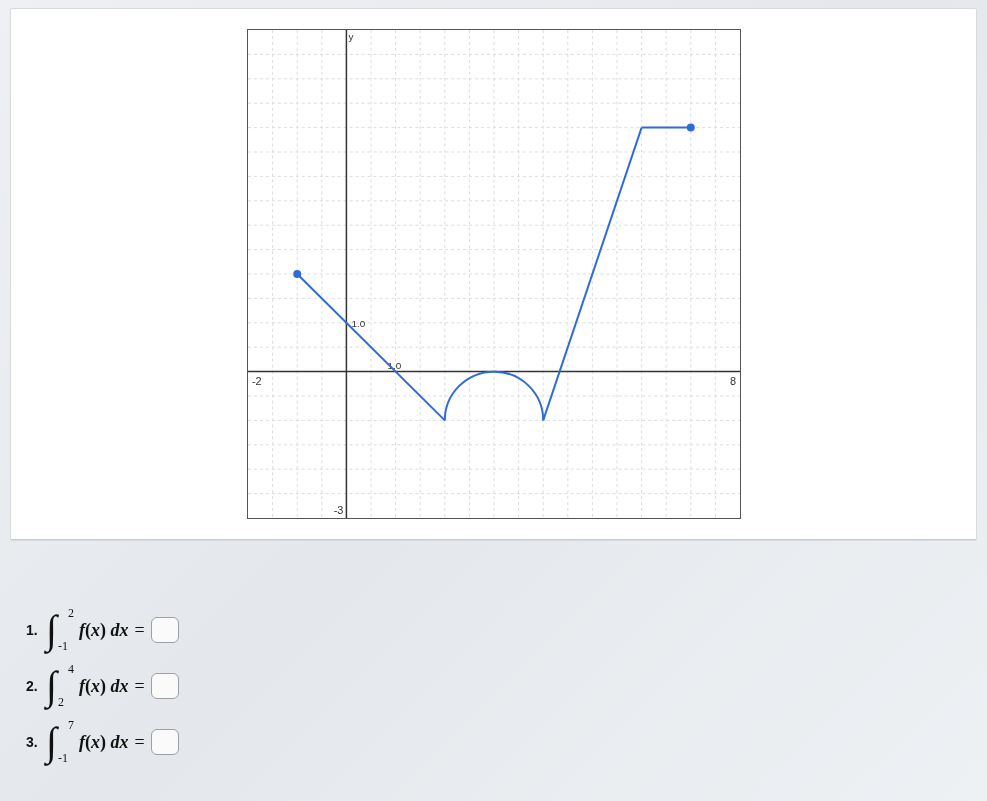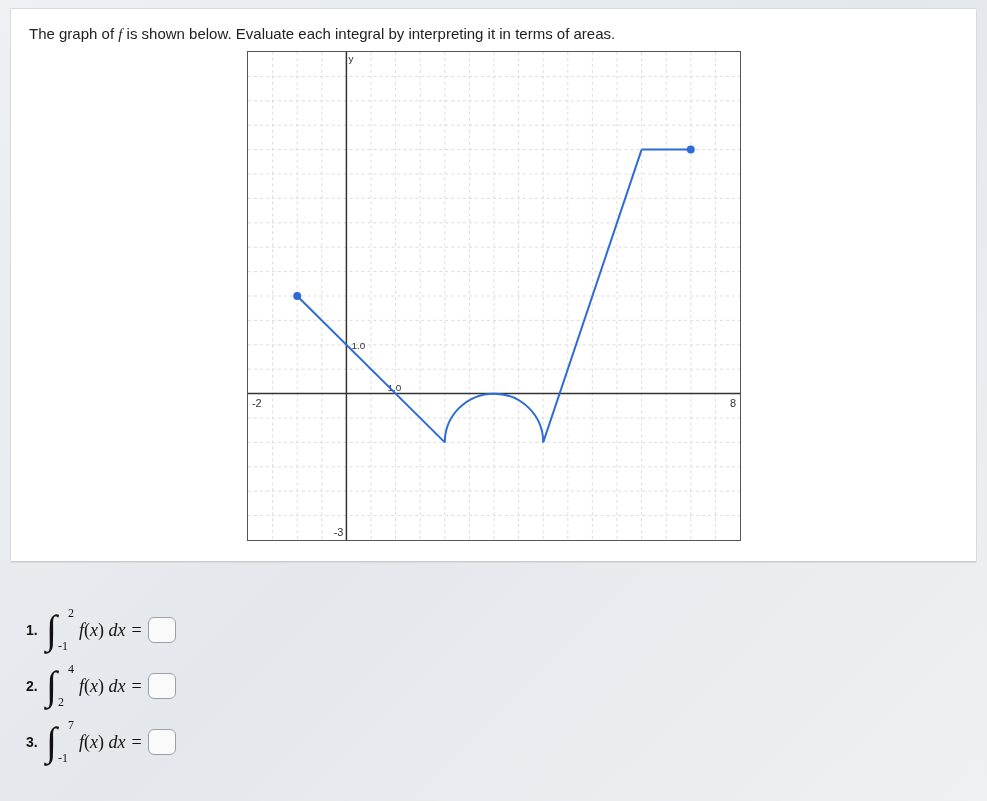--- a/index.html
+++ b/index.html
@@ -88,43 +88,41 @@
   }
   .int-lower {
     position: absolute;
     bottom: -10px;
     left: 12px;
     font-size: 12px;
   }
   .integrand {
     margin-left: 22px;
     font-style: italic;
+    font-weight: bold;
   }
   .integrand .paren { font-style: normal; }
   .eq { margin: 0 6px 0 6px; font-style: normal; }
   .answer-box {
     width: 28px;
     height: 26px;
     border: 1px solid #9aa0a6;
     border-radius: 6px;
     background: #fafafa;
     text-align: center;
     font-size: 14px;
     padding: 2px;
   }
 </style>
 </head>
 <body>
 
 <div class="page">
 
   <div class="card">
-    <div class="prompt">
-      <span>The graph of </span><span class="fvar">f</span><span> is shown below. Evaluate each integral by interpreting it in terms of areas.</span>
-    </div>
 
     <div class="chart-wrap">
       <svg class="chart" width="494" height="490" viewBox="0 0 494 490">
 
         <rect x="0" y="0" width="494" height="490" fill="#ffffff"></rect>
 
         <g stroke="#d9dde1" stroke-width="1" stroke-dasharray="3,3">
 
           <g>
             <line x1="24.7" y1="0" x2="24.7" y2="490"></line>

